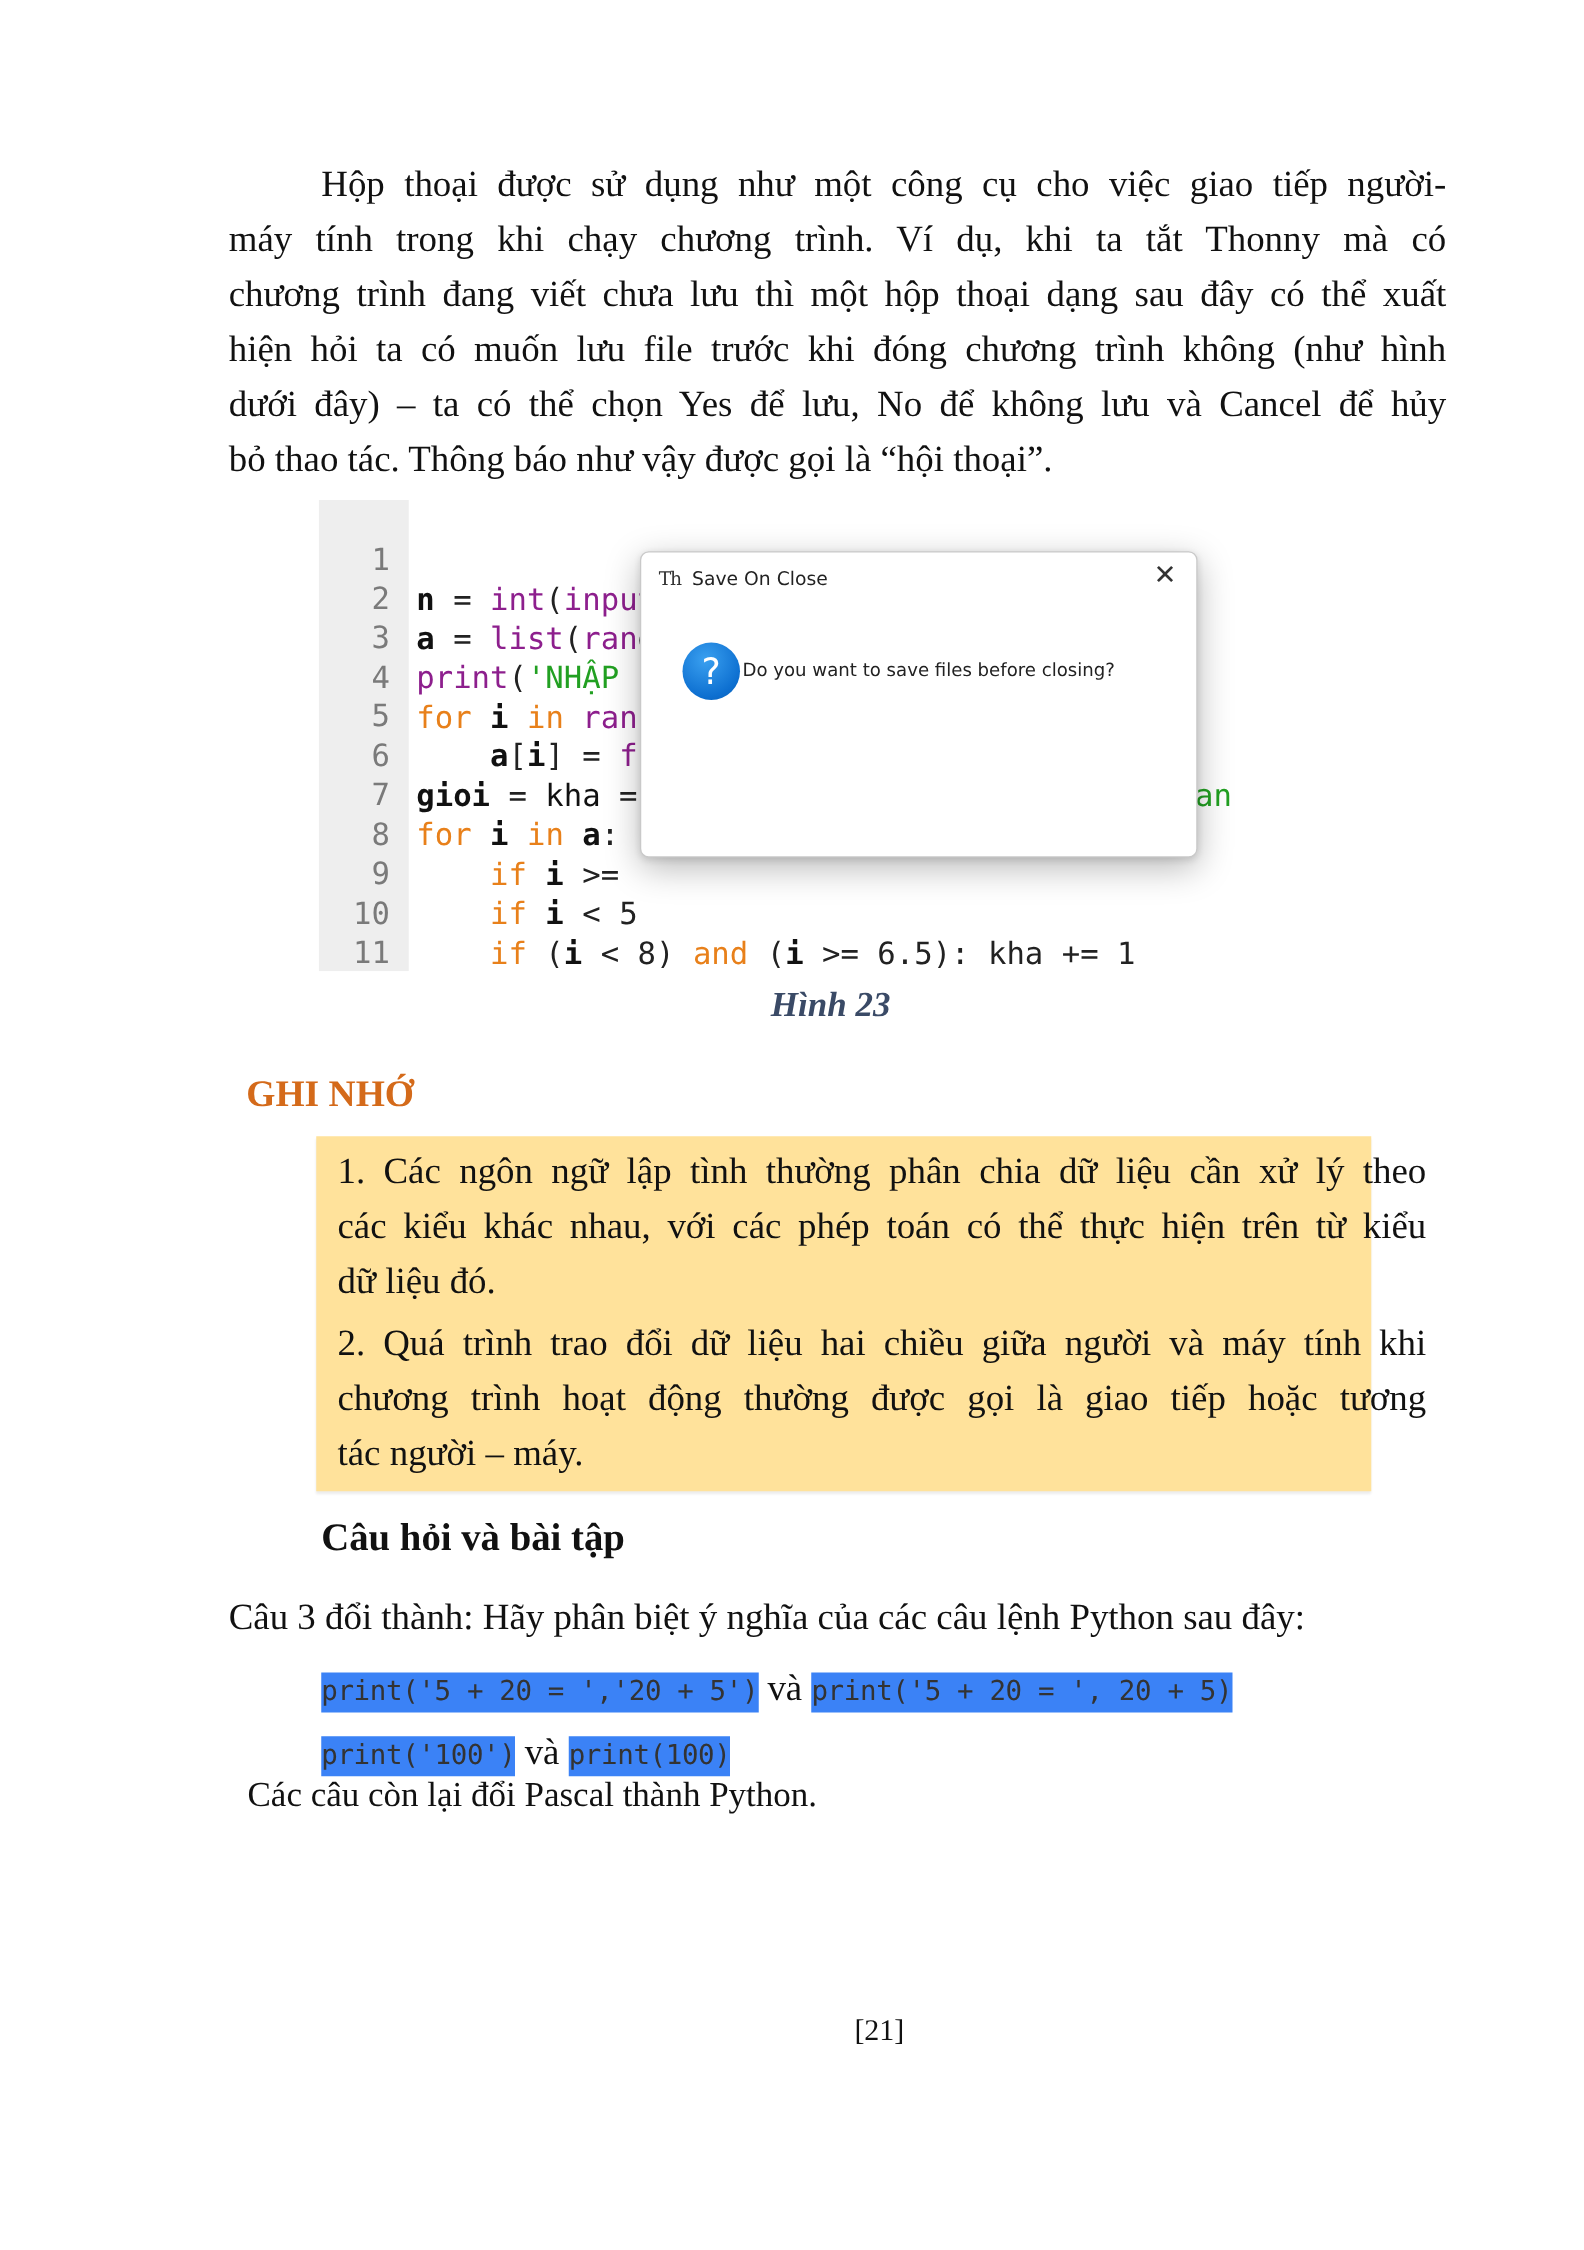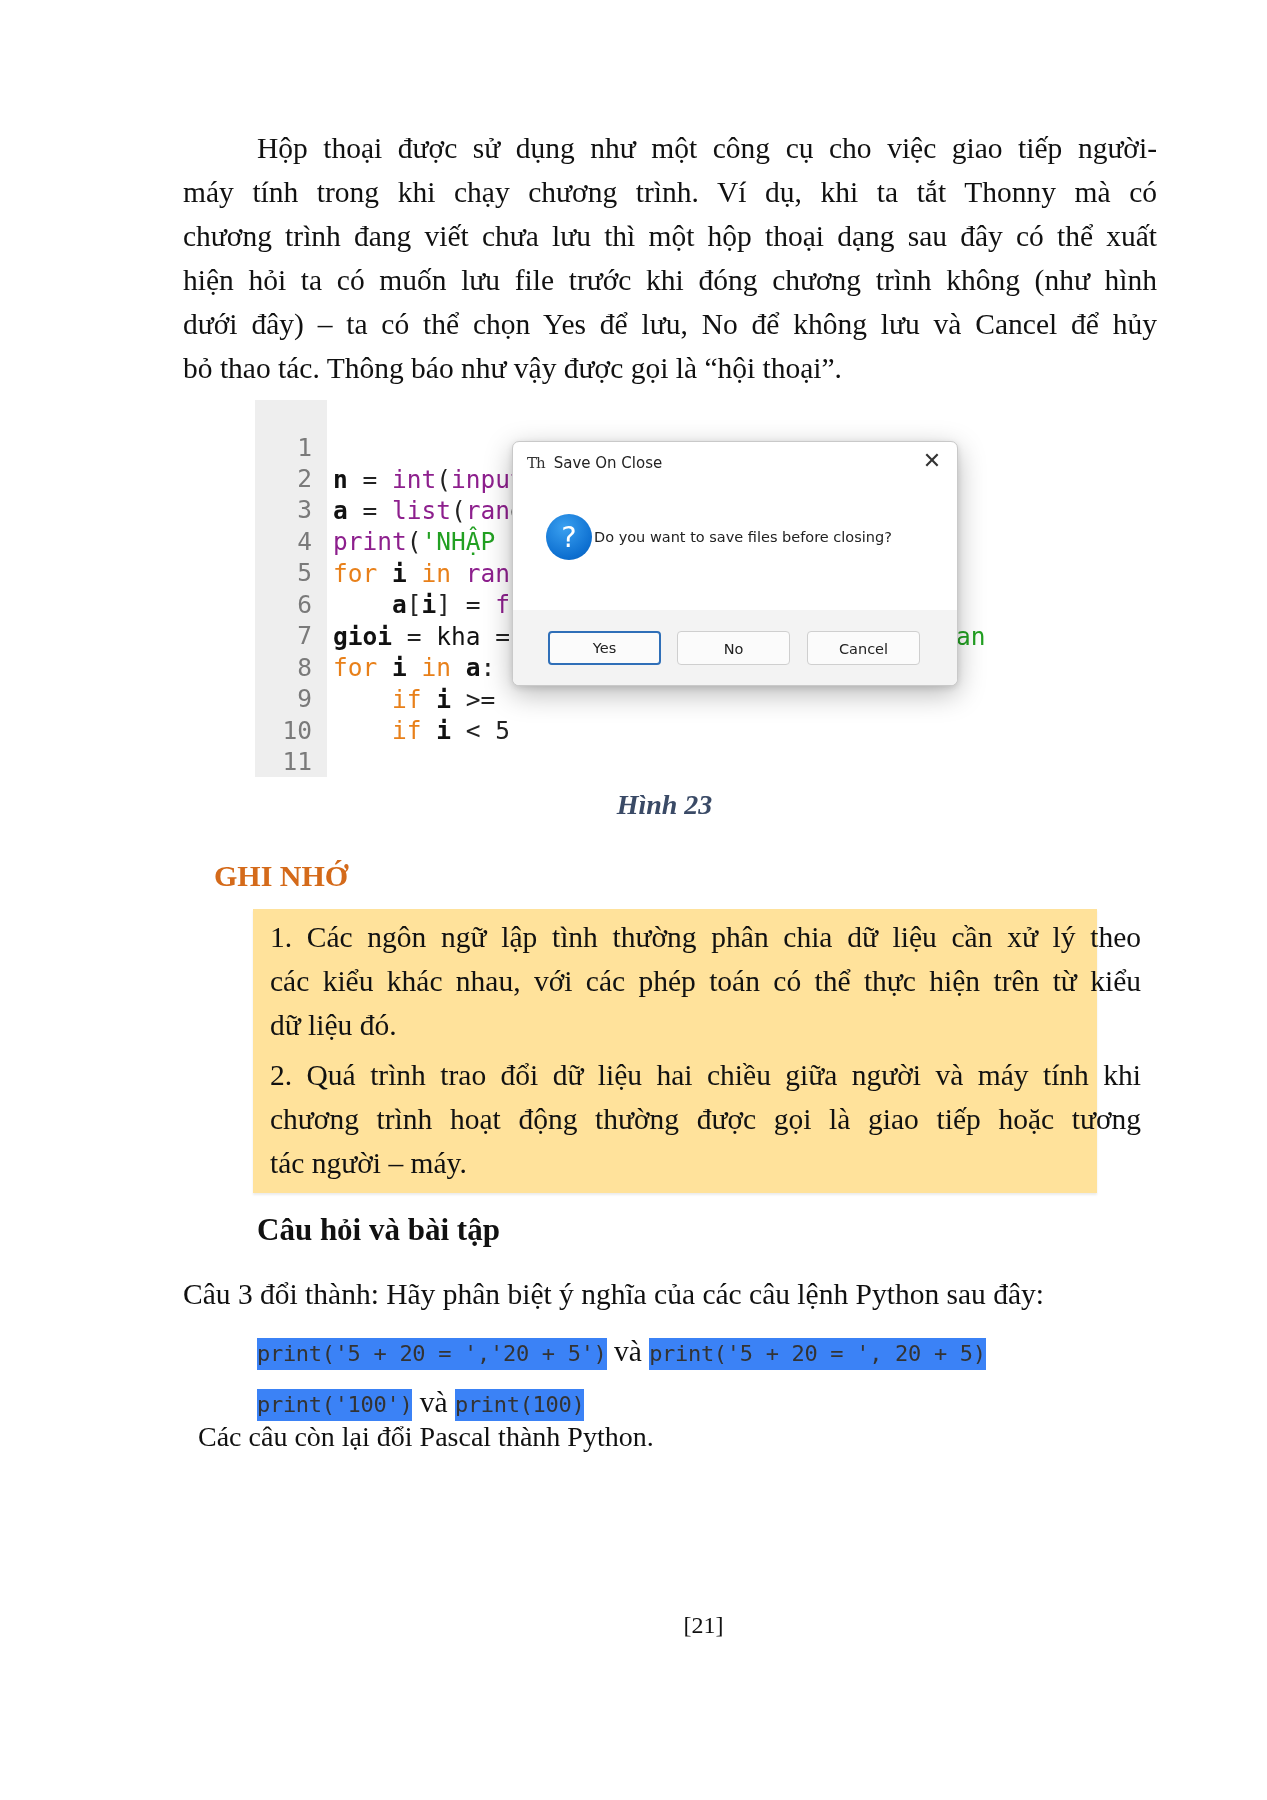--- a/index.html
+++ b/index.html
@@ -41,21 +41,21 @@
   .dlg-msg { margin-left:2px; font-size:14.5px; color:#222; }
   .dlg-footer { position:absolute; left:0; right:0; top:168px; bottom:0; background:#f3f3f3; }
   .dlg-btn { position:absolute; top:21px; height:34px; width:113px; background:#fbfbfb;
              border:1px solid #cfcfcf; border-radius:4px; font-size:14.5px; color:#222;
              text-align:center; line-height:34px; box-sizing:border-box; }
   .dlg-btn.default { border:2px solid #2f6fb8; line-height:30px; }
 
   .caption { position:absolute; left:0; width:100%; top:789px; text-align:center; padding-left:62px; box-sizing:border-box;
              font-size:28px; font-weight:bold; font-style:italic; color:#3a4a66; }
 
-  .note-title { position:absolute; left:197px; top:859px; font-size:30px; font-weight:bold; color:#d46a1a;margin-left:17px; }
+  .note-title { position:absolute; left:197px; top:859px; font-size:30px; font-weight:bold; color:#d46a1a; }
   .note-box { position:absolute; left:253px; top:909px; width:844px; height:284px; background:#ffe29b;
               box-shadow: 0 2px 2px rgba(0,0,0,0.08); }
   .note-item { position:absolute; left:17px; width:871px; font-size:29.5px; line-height:44px; }
   .note-item .line { display:block; white-space:nowrap; text-align:justify; text-align-last:justify; height:44px; }
   .note-item .line.last { text-align-last:left; }
 
   .section-heading { position:absolute; left:257px; top:1212px; font-size:31px; font-weight:bold; }
   .q-line { position:absolute; left:183px; top:1278px; font-size:29.5px; white-space:nowrap; }
   .code-row { position:absolute; left:257px; font-size:29.5px; white-space:nowrap; height:37px; line-height:37px; }
   .code-inline { font-family:"DejaVu Sans Mono", "Liberation Mono", monospace; font-size:22px; background:#3b82f6; color:#333;
@@ -110,45 +110,41 @@
   <div class="code-line" style="top:220px">
     <span class="ln">8</span>
     <span class="src"><span>    </span><span class="kw">if</span><span> </span><span class="id">i</span><span class="op"> &gt;=</span></span>
   </div>
   <div class="code-line" style="top:251px">
     <span class="ln">9</span>
     <span class="src"><span>    </span><span class="kw">if</span><span> </span><span class="id">i</span><span class="op"> &lt; 5</span></span>
   </div>
   <div class="code-line" style="top:283px">
     <span class="ln">10</span>
+    <span class="src"><span>    </span><span class="kw">if</span><span class="op"> (</span><span class="id">i</span><span class="op"> &lt; 8) </span><span class="kw">and</span><span class="op"> (</span><span class="id">i</span><span class="op"> &gt;= 6.5): </span><span class="op">kha</span><span class="op"> += 1</span></span>
   </div>
   <div class="code-line" style="top:314px">
     <span class="ln">11</span>
     
   </div>
   <div class="code-line" style="top:346px">
     
     
   </div>
 </div>
 
 <div class="dialog">
   <div class="dlg-title">
     <span class="app-icon">Th</span>
     <span>Save On Close</span>
   </div>
   <div class="dlg-close">✕</div>
   <div class="dlg-body">
     <div class="q-icon">?</div>
     <div class="dlg-msg">Do you want to save files before closing?</div>
-  </div>
-  <div class="dlg-footer">
-    <div class="dlg-btn default" style="left:35px">Yes</div>
-    <div class="dlg-btn" style="left:164px">No</div>
-    <div class="dlg-btn" style="left:294px">Cancel</div>
   </div>
 </div>
 
 <div class="caption">Hình 23</div>
 
 <div class="note-title">GHI NHỚ</div>
 <div class="note-box">
   <div class="note-item" style="top:6px">
     <span class="line">1. Các ngôn ngữ lập tình thường phân chia dữ liệu cần xử lý theo</span>
     <span class="line">các kiểu khác nhau, với các phép toán có thể thực hiện trên từ kiểu</span>

